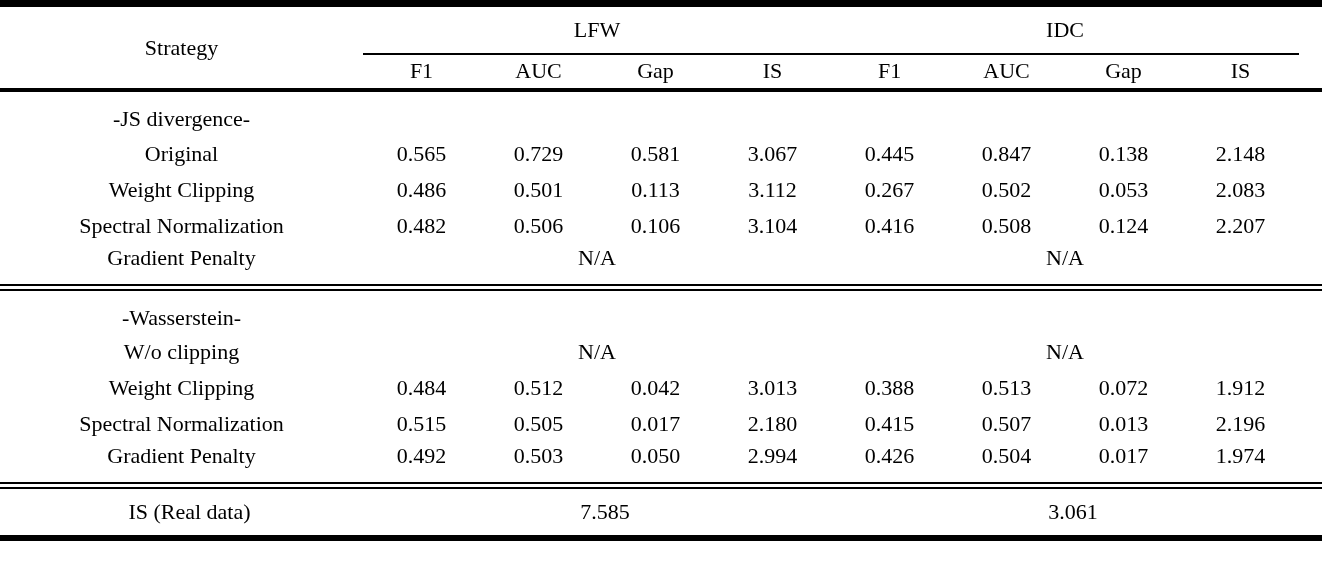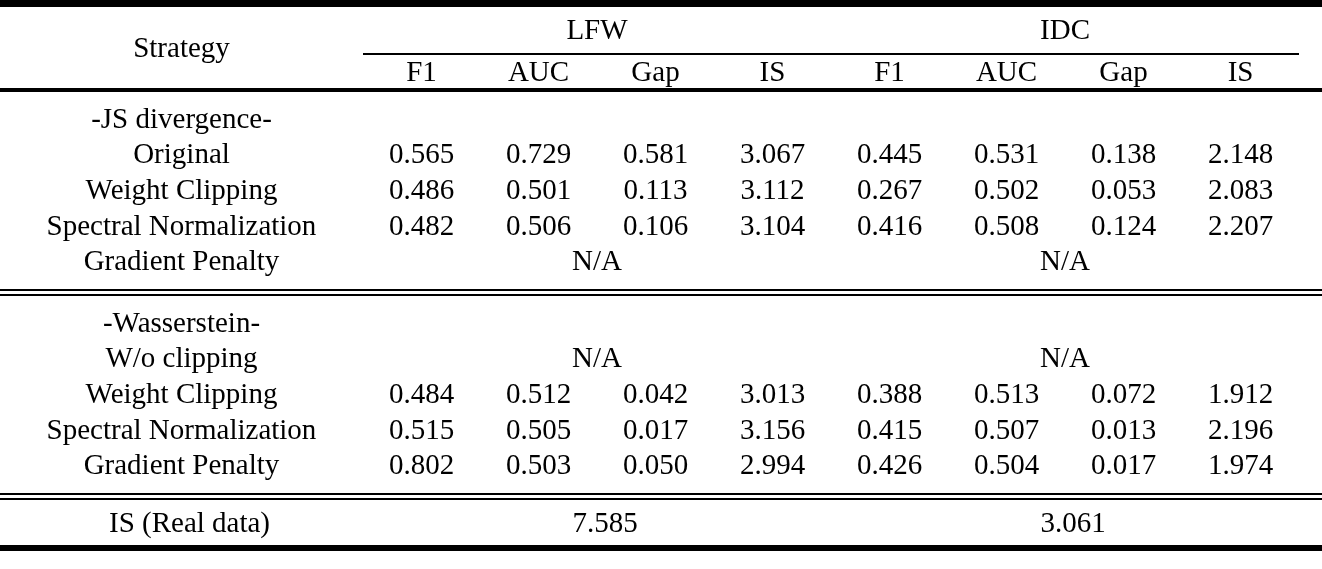--- a/index.html
+++ b/index.html
@@ -10,21 +10,21 @@
     background: #ffffff;
     color: #000000;
     font-family: "Liberation Serif", "DejaVu Serif", serif;
     overflow: hidden;
     position: relative;
   }
   table.paper-table {
     border-collapse: collapse;
     table-layout: fixed;
     width: 1322px;
-    font-size: 29px;
+    font-size: 22px;
     line-height: 1.15;
     border-top: 7px solid #000;
     border-bottom: 6px solid #000;
     border-radius: 19px;
   }
   td {
     text-align: center;
     vertical-align: middle;
     padding: 0;
     overflow: hidden;
@@ -84,21 +84,21 @@
       <td colspan="8"></td>
       <td></td>
     </tr>
     <tr class="trow">
       <td>Original</td>
       <td>0.565</td>
       <td>0.729</td>
       <td>0.581</td>
       <td>3.067</td>
       <td>0.445</td>
-      <td>0.531</td>
+      <td>0.847</td>
       <td>0.138</td>
       <td>2.148</td>
       <td></td>
     </tr>
     <tr class="trow">
       <td>Weight Clipping</td>
       <td>0.486</td>
       <td>0.501</td>
       <td>0.113</td>
       <td>3.112</td>
@@ -148,30 +148,30 @@
       <td>0.513</td>
       <td>0.072</td>
       <td>1.912</td>
       <td></td>
     </tr>
     <tr class="trow">
       <td>Spectral Normalization</td>
       <td>0.515</td>
       <td>0.505</td>
       <td>0.017</td>
-      <td>3.156</td>
+      <td>2.180</td>
       <td>0.415</td>
       <td>0.507</td>
       <td>0.013</td>
       <td>2.196</td>
       <td></td>
     </tr>
     <tr class="trow sep-row">
       <td>Gradient Penalty</td>
-      <td>0.802</td>
+      <td>0.492</td>
       <td>0.503</td>
       <td>0.050</td>
       <td>2.994</td>
       <td>0.426</td>
       <td>0.504</td>
       <td>0.017</td>
       <td>1.974</td>
       <td></td>
     </tr>
 

